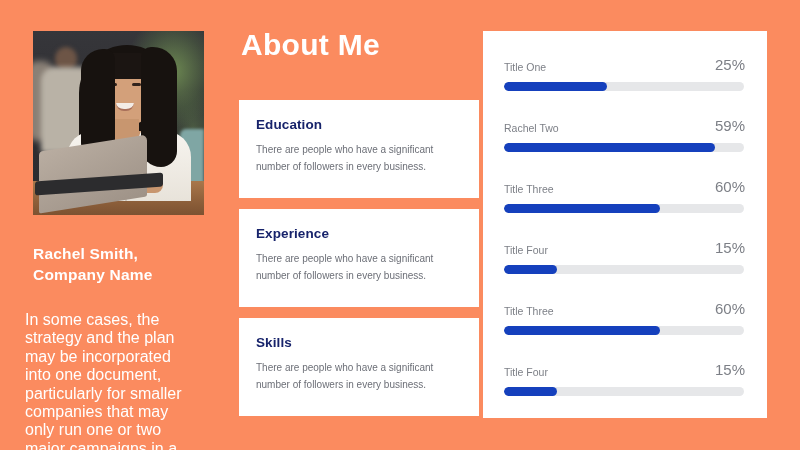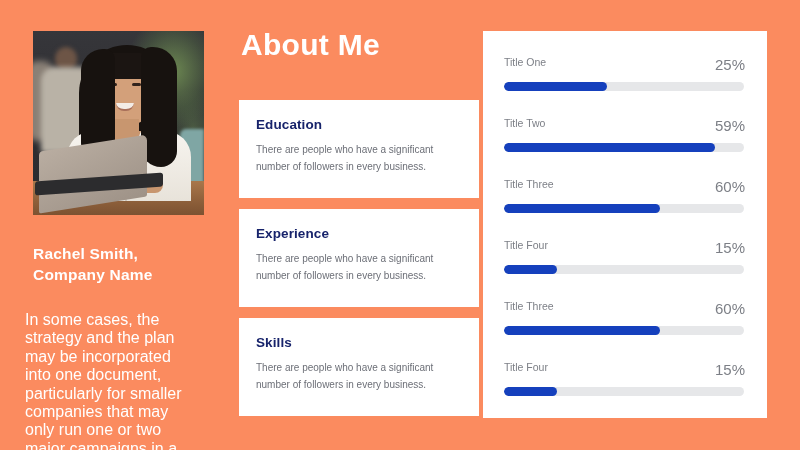--- a/index.html
+++ b/index.html
@@ -311,21 +311,21 @@
   }
 
   .skill-row {
     margin-bottom: 26px;
   }
   .skill-row:last-child { margin-bottom: 0; }
 
   .skill-head {
     display: flex;
     justify-content: space-between;
-    align-items: flex-start;
+    align-items: flex-end;
     margin-bottom: 9px;
   }
 
   .skill-label {
     color: #7c7f86;
     font-size: 10.5px;
   }
 
   .skill-pct {
     color: #7c7f86;
@@ -412,21 +412,21 @@
         <span class="skill-label">Title One</span>
         <span class="skill-pct">25%</span>
       </div>
       <div class="skill-track">
         <div class="skill-fill" style="width:43%"></div>
       </div>
     </div>
 
     <div class="skill-row">
       <div class="skill-head">
-        <span class="skill-label">Title Two</span>
+        <span class="skill-label">Rachel Two</span>
         <span class="skill-pct">59%</span>
       </div>
       <div class="skill-track">
         <div class="skill-fill" style="width:88%"></div>
       </div>
     </div>
 
     <div class="skill-row">
       <div class="skill-head">
         <span class="skill-label">Title Three</span>

